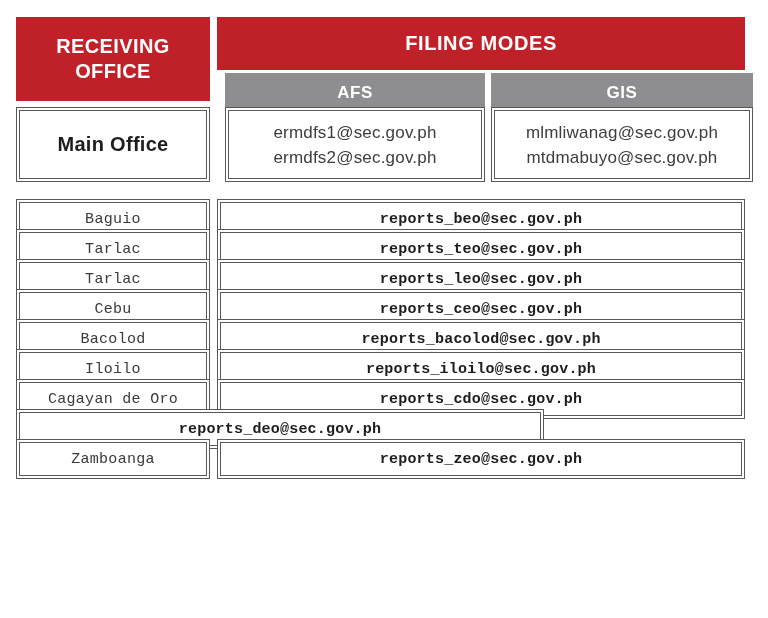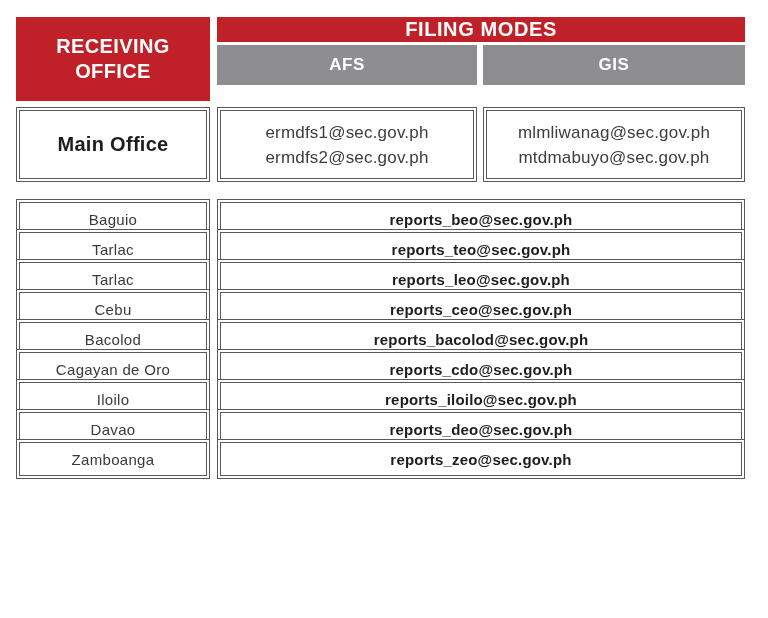--- a/index.html
+++ b/index.html
@@ -18,21 +18,21 @@
   .table {
     position: absolute;
     left: 16px;
     top: 17px;
     width: 729px;
   }
   .row { display: flex; margin-bottom: 6px; }
 
   
   .left-col  { width: 194px; flex: 0 0 194px; margin-right: 7px; }
-  .afs-col   { width: 260px; flex: 0 0 260px; margin-right: 6px; }
+  .afs-col   { width: 260px; flex: 0 0 260px; margin-right: 6px; margin-left: 8px; }
   .gis-col   { width: 262px; flex: 0 0 262px; }
   .right-col { width: 528px; flex: 0 0 528px; }
 
   
   .header-row { height: 84px; }
   .red-cell {
     background: var(--header-red, #C02128);
     color: #ffffff;
     display: flex;
     flex-direction: column;
@@ -41,21 +41,21 @@
     font-weight: bold;
     text-align: center;
   }
   .receiving-office {
     height: 84px;
     font-size: 20px;
     line-height: 1.25;
     letter-spacing: 0.4px;
   }
   .filing-modes {
-    height: 25px;
+    height: 53px;
     margin-bottom: 3px;
     font-size: 20px;
     letter-spacing: 0.6px;
   }
   .subheader-row { display: flex; height: 40px; }
   .gray-cell {
     background: var(--header-gray, #8E8E90);
     color: #ffffff;
     display: flex;
     align-items: center;
@@ -90,21 +90,21 @@
     color: #1d1d1f;
     letter-spacing: 0.3px;
   }
   .email-lines {
     font-size: 17px;
     line-height: 25px;
     color: #3d3d3f;
     letter-spacing: 0.2px;
   }
 
-  .regional-row { height: 24px; }
+  .regional-row { height: 24px; font-family: Liberation Mono, monospace; }
   .regional-row .cell { height: 40px; }
   .merged-col { width: 528px; flex: 0 0 528px; }
   .office-name {
     font-size: 15px;
     color: #3a3a3c;
     letter-spacing: 0.3px;
   }
   .office-email {
     font-weight: bold;
     font-size: 15px;
@@ -192,40 +192,37 @@
     <div class="left-col cell">
       <div class="cell-inner office-name">Bacolod</div>
     </div>
     <div class="merged-col cell">
       <div class="cell-inner office-email">reports_bacolod@sec.gov.ph</div>
     </div>
   </div>
 
   <div class="row regional-row">
     <div class="left-col cell">
+      <div class="cell-inner office-name">Iloilo</div>
+    </div>
+    <div class="merged-col cell">
+      <div class="cell-inner office-email">reports_iloilo@sec.gov.ph</div>
+    </div>
+  </div>
+
+  <div class="row regional-row">
+    <div class="left-col cell">
       <div class="cell-inner office-name">Cagayan de Oro</div>
     </div>
     <div class="merged-col cell">
       <div class="cell-inner office-email">reports_cdo@sec.gov.ph</div>
     </div>
   </div>
 
   <div class="row regional-row">
-    <div class="left-col cell">
-      <div class="cell-inner office-name">Iloilo</div>
-    </div>
-    <div class="merged-col cell">
-      <div class="cell-inner office-email">reports_iloilo@sec.gov.ph</div>
-    </div>
-  </div>
-
-  <div class="row regional-row">
-    <div class="left-col cell">
-      <div class="cell-inner office-name">Davao</div>
-    </div>
     <div class="merged-col cell">
       <div class="cell-inner office-email">reports_deo@sec.gov.ph</div>
     </div>
   </div>
 
   <div class="row regional-row">
     <div class="left-col cell">
       <div class="cell-inner office-name">Zamboanga</div>
     </div>
     <div class="merged-col cell">

